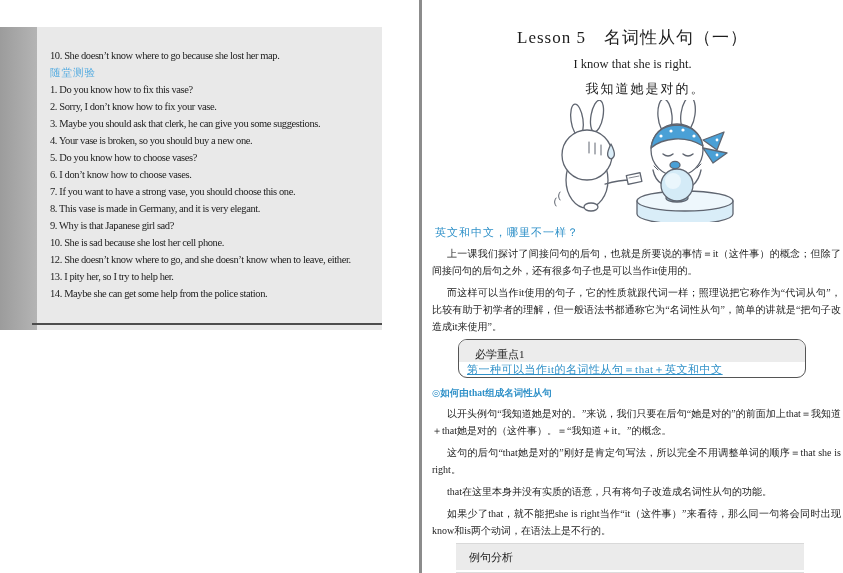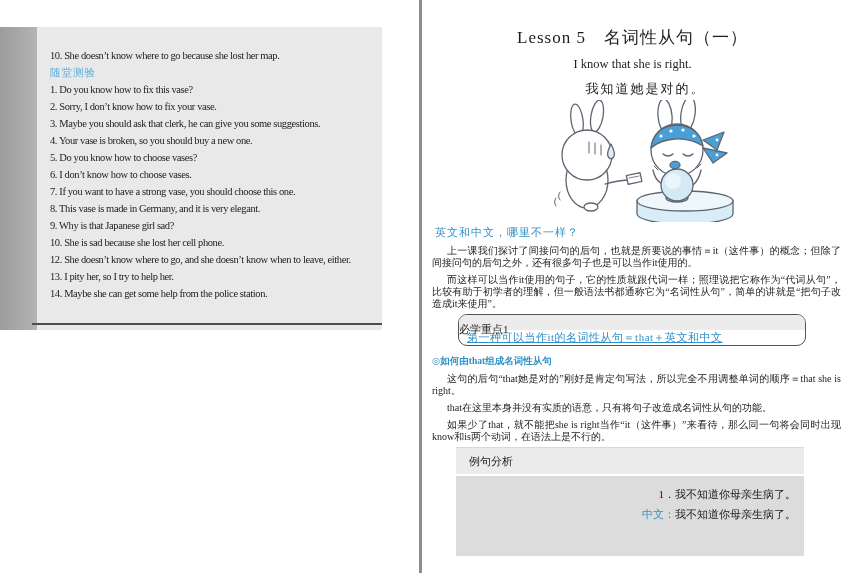--- a/index.html
+++ b/index.html
@@ -22,25 +22,25 @@
   .page-divider { position:absolute; left:419px; top:0; width:3px; height:573px; background:#8c8c8c; }
 
   
   .right-page { position:absolute; left:422px; top:0; width:421px; height:573px; background:#fff; color:#1d1d1d; }
   .rp-title { margin-top:26px; text-align:center; font-size:17px; letter-spacing:1px; }
   .rp-sub-en { margin-top:8px; text-align:center; font-size:12.5px; }
   .rp-sub-zh { margin-top:8px; text-align:center; font-size:13px; letter-spacing:2px;margin-left:26px; }
   .rp-illustration-wrap { margin-top:2px; height:122px; text-align:center; }
   .rp-illustration-wrap svg { transform:translateX(12px); }
   .rp-section-heading { margin:3px 4px 0 13px; font-size:11px; color:#2e90c8; letter-spacing:1px; }
-  .rp-para { margin:5px 2px 0 10px; font-size:10px; line-height:12px; text-align:justify; text-indent:1.5em; }
+  .rp-para { margin:5px 2px 0 10px; font-size:10px; line-height:17px; text-align:justify; text-indent:1.5em; }
 
   .key-box { margin:4px 0 0 36px; width:348px; border:1px solid #555; border-radius:9px;
              overflow:hidden; background:#fff; }
-  .key-box-header { background:#ececec; height:15px; line-height:29px; 
+  .key-box-header { background:#ececec; height:22px; line-height:29px; padding-left:16px;
                     font-size:11px; color:#1d1d1d; }
   .key-box-link { height:15px; line-height:14px; padding-left:8px; font-size:11px;
                   color:#2e90c8; text-decoration:underline; letter-spacing:0.5px; cursor:pointer; }
 
   .rp-subnote { margin:9px 0 0 10px; font-size:9.5px; font-weight:bold; color:#2e90c8; }
 
   .example-box { margin:4px 0 0 34px; width:348px; }
   .example-box-header { background:#ebebeb; border-top:1px solid #d9d9d9; height:27px;
                         line-height:27px; padding-left:13px; font-size:11px; }
   .example-box-body { background:#dcdcdc; margin-top:2px; height:80px; padding:8px 8px 0 14px;
@@ -133,20 +133,21 @@
     <div class="rp-para">上一课我们探讨了间接问句的后句，也就是所要说的事情＝it（这件事）的概念；但除了间接问句的后句之外，还有很多句子也是可以当作it使用的。</div>
     <div class="rp-para">而这样可以当作it使用的句子，它的性质就跟代词一样；照理说把它称作为“代词从句”，比较有助于初学者的理解，但一般语法书都通称它为“名词性从句”，简单的讲就是“把句子改造成it来使用”。</div>
 
     <div class="key-box">
       <div class="key-box-header">必学重点1</div>
       <div class="key-box-link">第一种可以当作it的名词性从句＝that＋英文和中文</div>
     </div>
 
     <div class="rp-subnote">◎如何由that组成名词性从句</div>
 
+    <div class="rp-para">以开头例句“我知道她是对的。”来说，我们只要在后句“她是对的”的前面加上that＝我知道＋that她是对的（这件事）。＝“我知道＋it。”的概念。</div>
     <div class="rp-para">这句的后句“that她是对的”刚好是肯定句写法，所以完全不用调整单词的顺序＝that she is right。</div>
     <div class="rp-para">that在这里本身并没有实质的语意，只有将句子改造成名词性从句的功能。</div>
     <div class="rp-para">如果少了that，就不能把she is right当作“it（这件事）”来看待，那么同一句将会同时出现know和is两个动词，在语法上是不行的。</div>
 
     <div class="example-box">
       <div class="example-box-header">例句分析</div>
       <div class="example-box-body">
         <div class="example-line">1．我不知道你母亲生病了。</div>
         <div class="example-line">
           <span class="cn-label">中文：</span><span>我不知道你母亲生病了。</span>

